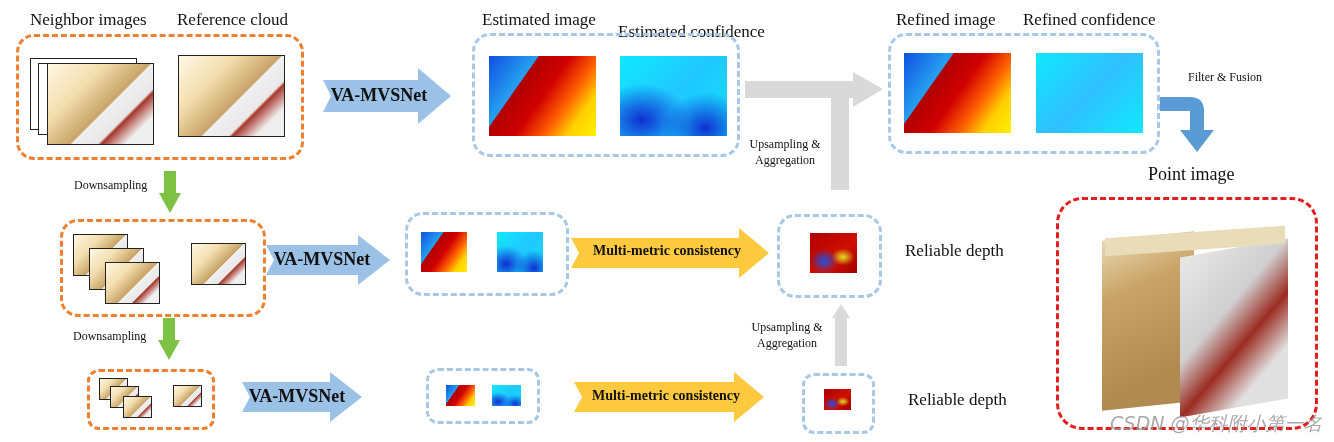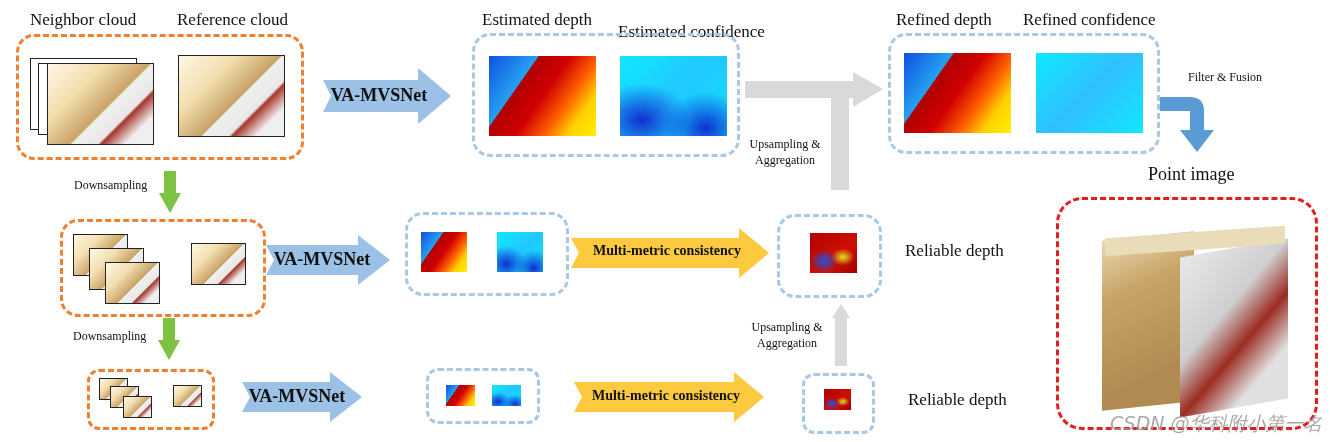--- a/index.html
+++ b/index.html
@@ -23,51 +23,51 @@
      radial-gradient(ellipse at 30% 70%,#2050e0 0%,rgba(0,0,0,0) 30%),
      radial-gradient(ellipse at 70% 60%,#e0e020 0%,rgba(0,0,0,0) 25%),
      linear-gradient(135deg,#b00000 0%,#d01000 60%,#a00000 100%);}
   .arrow-blue{position:absolute;}
   .arrow-text{position:absolute;font-weight:bold;font-size:18px;text-align:center;}
   .watermark{position:absolute;font-family:"DejaVu Sans",sans-serif;font-size:19px;color:#9a9a9a;opacity:.85;white-space:nowrap;}
 </style>
 </head>
 <body>
 
-<div class="lbl" style="left:30px;top:10px;">Neighbor cloud</div>
+<div class="lbl" style="left:30px;top:10px;">Neighbor images</div>
 <div class="lbl" style="left:177px;top:10px;">Reference cloud</div>
 
 <div class="box orange" style="left:16px;top:34px;width:282px;height:120px;"></div>
 <div class="photo" style="left:30px;top:58px;width:105px;height:70px;background:#fff;"></div>
 <div class="photo" style="left:38px;top:63px;width:105px;height:70px;background:#fff;"></div>
 <div class="photo" style="left:47px;top:63px;width:105px;height:80px;"></div>
 <div class="photo" style="left:178px;top:55px;width:105px;height:80px;"></div>
 
 <svg class="arrow-blue" style="left:323px;top:68px;" width="128" height="56">
   <polygon points="0,12 95,12 95,0 128,28 95,56 95,44 0,44 8,28" fill="#9bc2e6"></polygon>
 </svg>
 <div class="arrow-text" style="left:323px;top:85px;width:112px;">VA-MVSNet</div>
 
-<div class="lbl" style="left:482px;top:10px;">Estimated depth</div>
+<div class="lbl" style="left:482px;top:10px;">Estimated image</div>
 <div class="lbl" style="left:618px;top:10px;margin-top:12px;">Estimated confidence</div>
 <div class="box blue" style="left:472px;top:33px;width:262px;height:118px;"></div>
 <div class="depth" style="left:489px;top:56px;width:107px;height:80px;"></div>
 <div class="conf" style="left:620px;top:56px;width:107px;height:80px;"></div>
 
 <svg class="abs" style="left:745px;top:72px;" width="140" height="118">
   <rect x="0" y="9" width="110" height="17" fill="#d9d9d9"></rect>
   <polygon points="108,0 138,17 108,35" fill="#d9d9d9"></polygon>
   <path d="M86,26 L104,26 L104,118 L86,118 Z" fill="#d9d9d9"></path>
 </svg>
 <div class="sm" style="left:740px;top:136px;width:90px;">
   <div>Upsampling &amp;</div>
   <div>Aggregation</div>
 </div>
 
-<div class="lbl" style="left:896px;top:10px;">Refined depth</div>
+<div class="lbl" style="left:896px;top:10px;">Refined image</div>
 <div class="lbl" style="left:1023px;top:10px;">Refined confidence</div>
 <div class="box blue" style="left:888px;top:33px;width:266px;height:115px;"></div>
 <div class="depth" style="left:904px;top:53px;width:107px;height:80px;"></div>
 <div class="conf" style="left:1036px;top:53px;width:107px;height:80px;background:linear-gradient(135deg,#10e8ff,#30c0ff 50%,#10e8ff);"></div>
 
 <div class="sm" style="left:1188px;top:69px;">Filter &amp; Fusion</div>
 <svg class="abs" style="left:1160px;top:94px;" width="60" height="62">
   <path d="M0,3 L30,3 Q44,3 44,17 L44,36 L54,36 L37,58 L20,36 L30,36 L30,17 L0,17 Z" fill="#5b9bd5"></path>
 </svg>
 <div class="lbl" style="left:1148px;top:164px;font-size:18px;">Point image</div>

